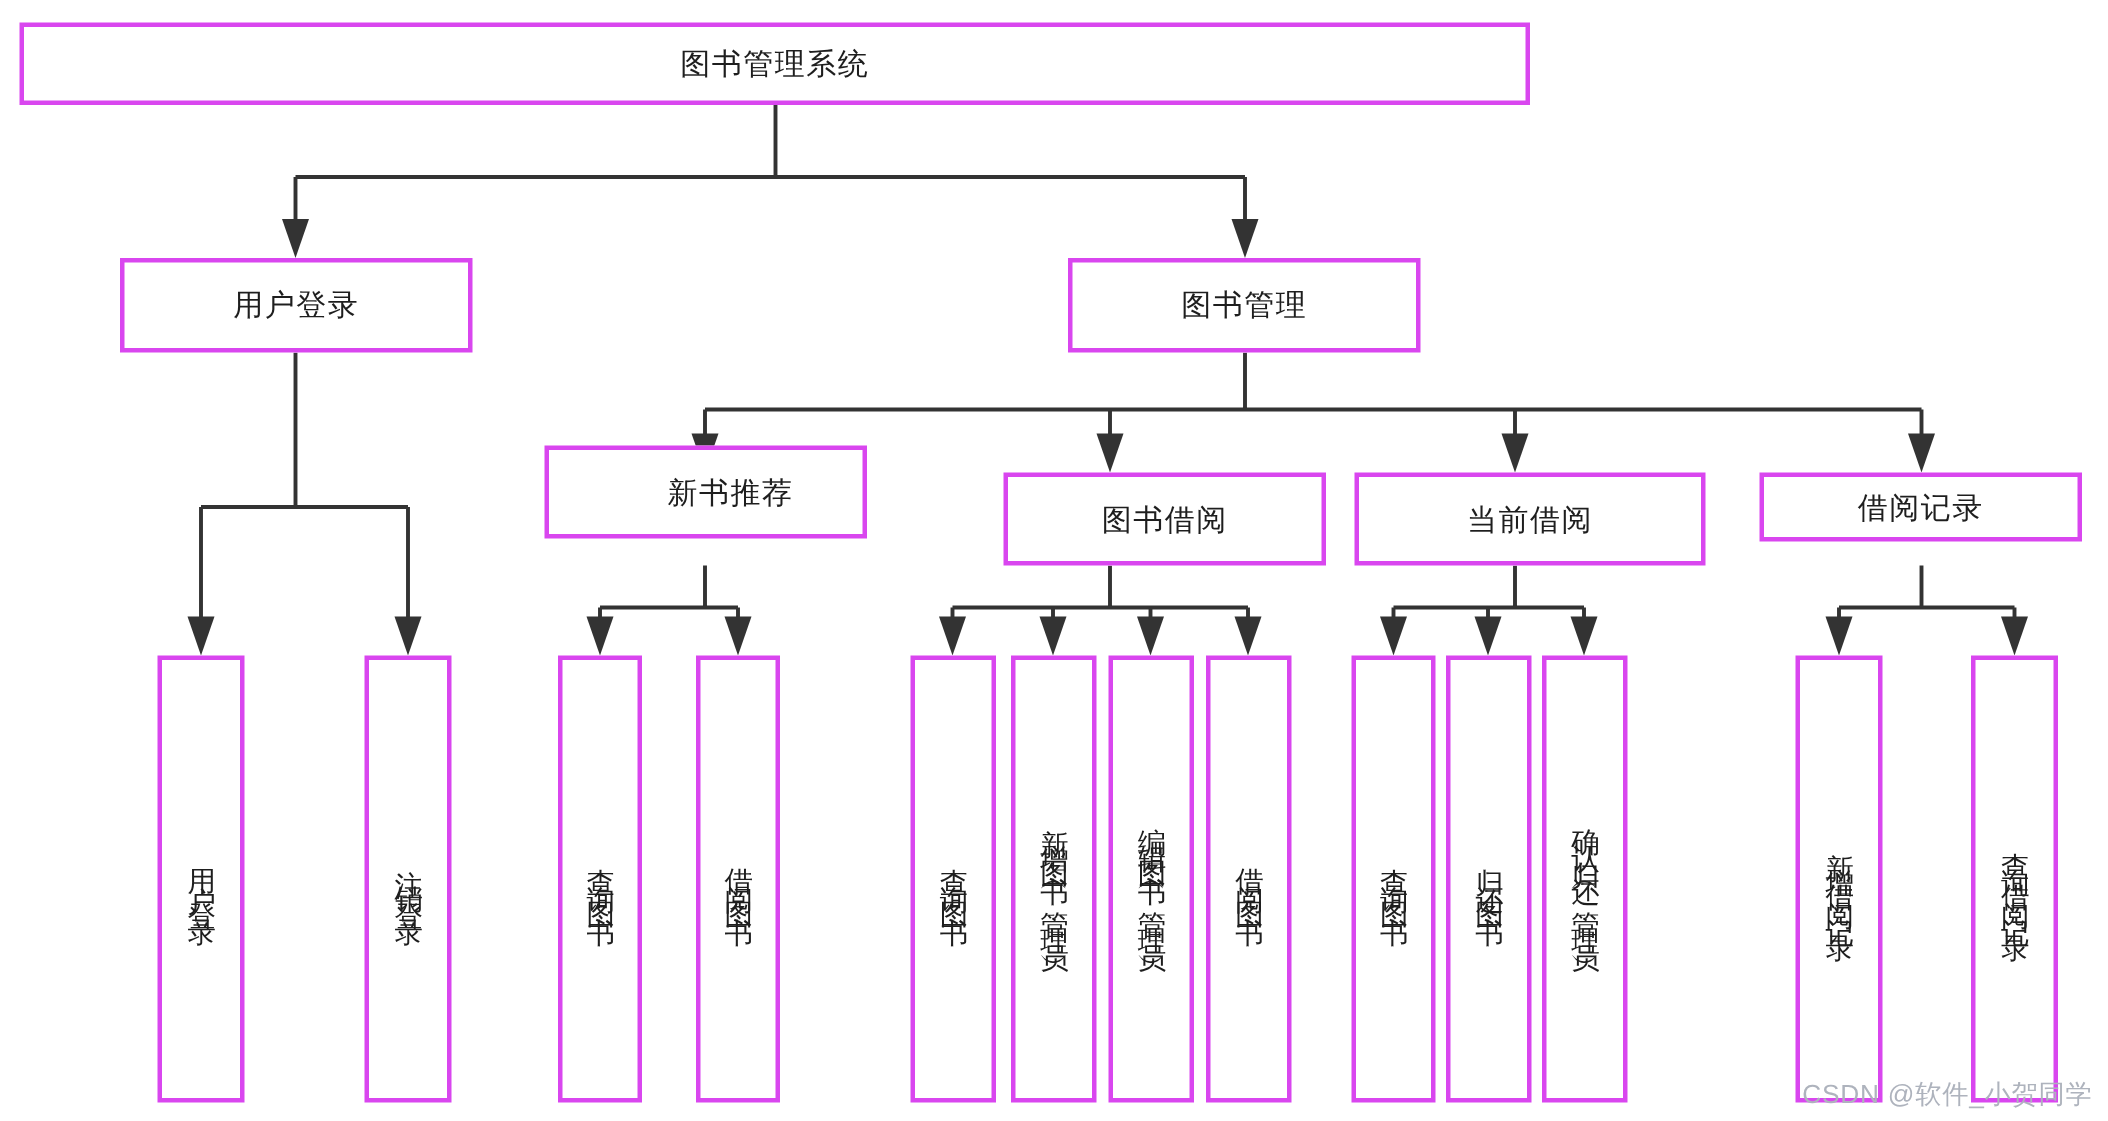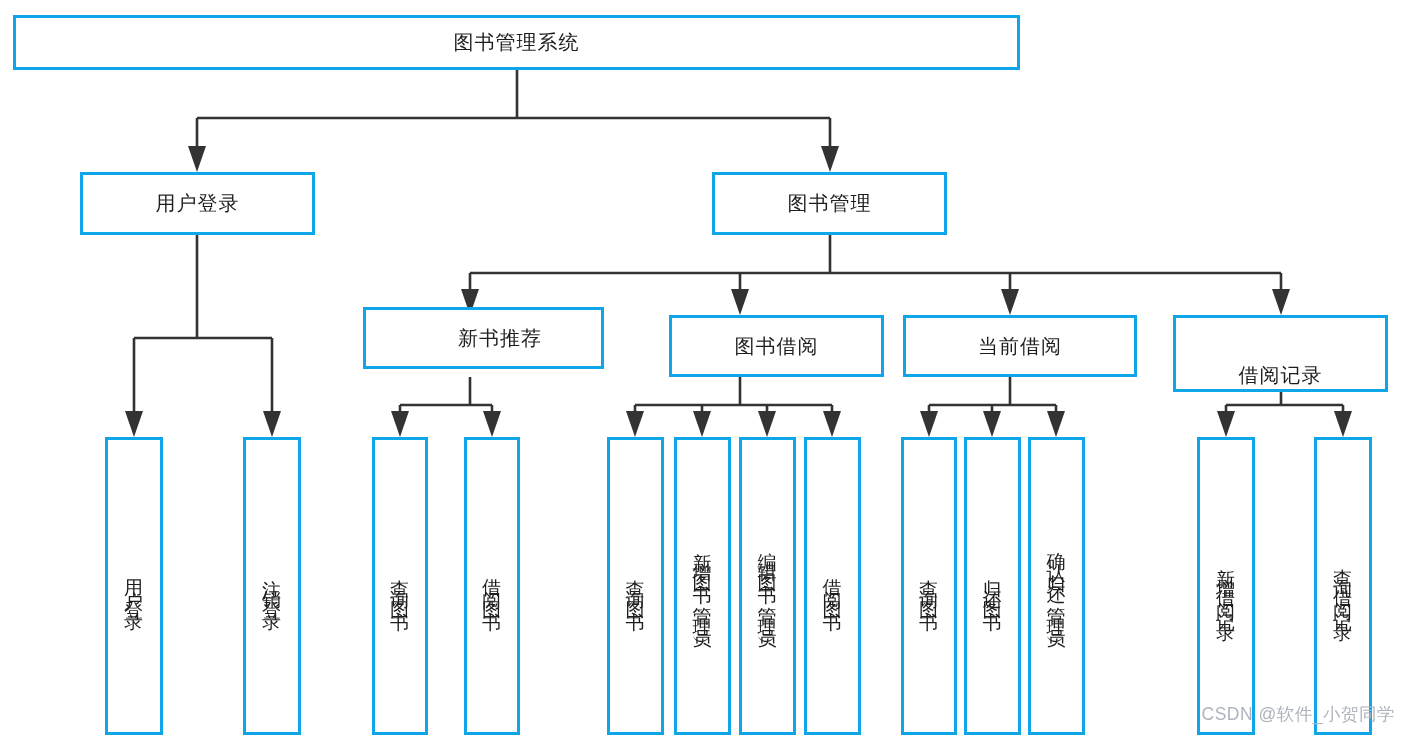--- a/index.html
+++ b/index.html
@@ -19,21 +19,21 @@
     position: absolute;
     left: 0;
     top: 0;
     width: 1405px;
     height: 747px;
     z-index: 1;
   }
   .node {
     position: absolute;
     box-sizing: border-box;
-    border: 3px solid #0ea5e9;
+    border: 3px solid #d946ef;
     background: #ffffff;
     display: flex;
     align-items: center;
     justify-content: center;
     z-index: 2;
     color: #1e1e1e;
   }
   .node .lbl {
     font-size: 20px;
     letter-spacing: 1px;
@@ -43,21 +43,21 @@
     writing-mode: vertical-rl;
     text-orientation: mixed;
     font-size: 19px;
     letter-spacing: 11px;
     line-height: 1;
     white-space: normal;
   }
   .watermark {
     position: absolute;
     right: 10px;
-    bottom: 21px;
+    bottom: 6px;
     font-size: 17.5px;
     color: #aeb3bd;
     z-index: 5;
     letter-spacing: 0.5px;
     white-space: nowrap;
   }
 </style>
 </head>
 <body>
 
@@ -114,30 +114,30 @@
     <span class="lbl">图书管理系统</span>
   </div>
 
   <div class="node" style="left:80px; top:172px; width:235px; height:63px;">
     <span class="lbl">用户登录</span>
   </div>
   <div class="node" style="left:712px; top:172px; width:235px; height:63px;font-family:Liberation Serif, serif;">
     <span class="lbl">图书管理</span>
   </div>
 
-  <div class="node" style="left:363px; top:307px; width:241px; height:62px;padding-left:33px;">
+  <div class="node" style="left:363px; top:297px; width:215px; height:62px;padding-left:33px;">
     <span class="lbl">新书推荐</span>
   </div>
   <div class="node" style="left:669px; top:315px; width:215px; height:62px;">
     <span class="lbl">图书借阅</span>
   </div>
   <div class="node" style="left:903px; top:315px; width:234px; height:62px;">
     <span class="lbl">当前借阅</span>
   </div>
-  <div class="node" style="left:1173px; top:315px; width:215px; height:77px;align-items:flex-end;">
+  <div class="node" style="left:1173px; top:315px; width:215px; height:46px;">
     <span class="lbl">借阅记录</span>
   </div>
 
   <div class="node leaf" style="left:105px; top:437px; width:58px; height:298px;">
     <span class="lbl">用户登录</span>
   </div>
   <div class="node leaf" style="left:243px; top:437px; width:58px; height:298px;">
     <span class="lbl">注销登录</span>
   </div>
 

